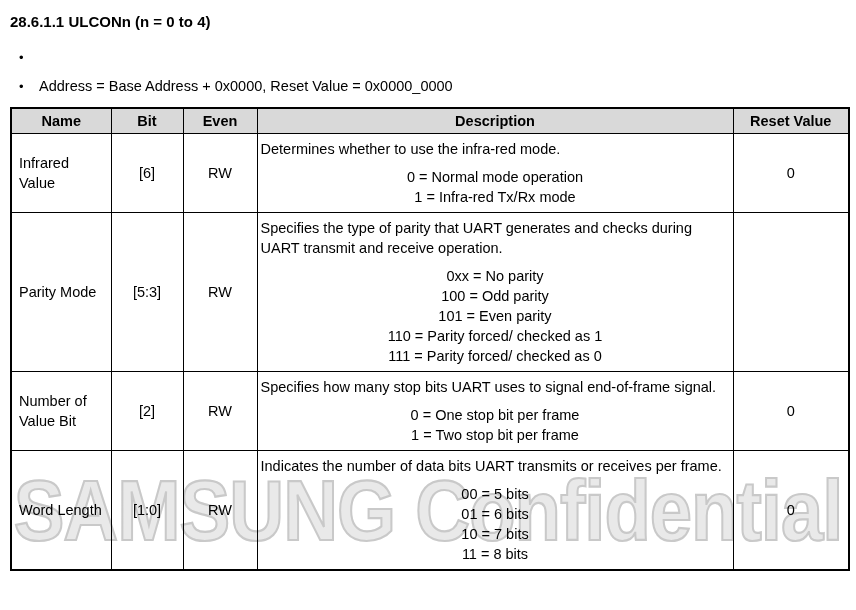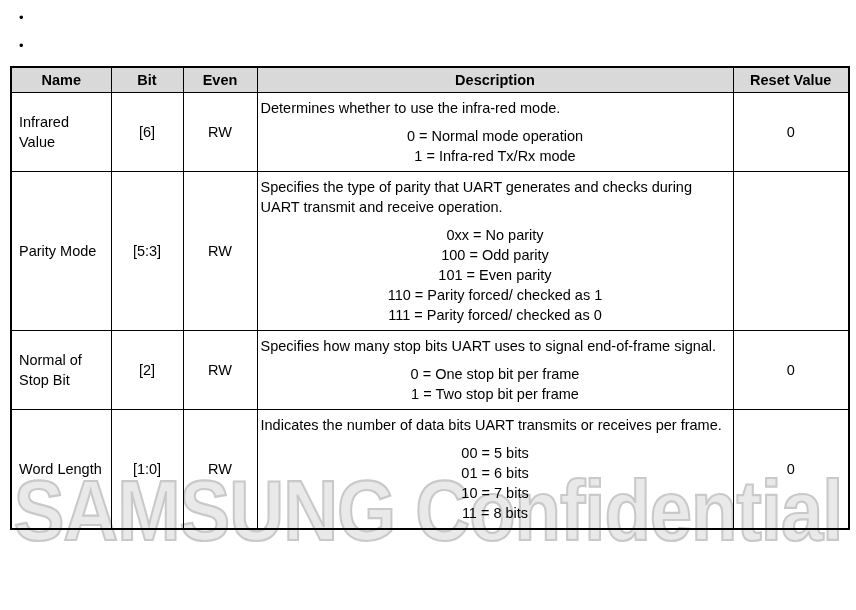--- a/index.html
+++ b/index.html
@@ -71,27 +71,29 @@
 </style>
 </head>
 <body>
 
 <div class="page">
 
   <div class="watermark">SAMSUNG Confidential</div>
 
   <div class="content">
 
+    <div class="title">28.6.1.1 ULCONn (n = 0 to 4)</div>
 
     <ul class="bullets">
       <li class="bullet">
         <span class="dot">•</span>
       </li>
       <li class="bullet">
         <span class="dot">•</span>
+        <span>Address = Base Address + 0x0000, Reset Value = 0x0000_0000</span>
       </li>
     </ul>
 
     <table class="reg">
       <colgroup>
         <col style="width:100px">
         <col style="width:72px">
         <col style="width:74px">
         <col style="width:476px">
         <col style="width:116px">
@@ -128,21 +130,21 @@
             <div class="desc-opts">0xx = No parity
 100 = Odd parity
 101 = Even parity
 110 = Parity forced/ checked as 1
 111 = Parity forced/ checked as 0</div>
           </td>
           <td class="c-reset"></td>
         </tr>
 
         <tr>
-          <td class="c-name">Normal of Stop Bit</td>
+          <td class="c-name">Number of Value Bit</td>
           <td class="c-bit">[2]</td>
           <td class="c-type">RW</td>
           <td class="c-desc">
             <div class="desc-intro">Specifies how many stop bits UART uses to signal end-of-frame signal.</div>
             <div class="desc-opts">0 = One stop bit per frame
 1 = Two stop bit per frame</div>
           </td>
           <td class="c-reset">0</td>
         </tr>
 

